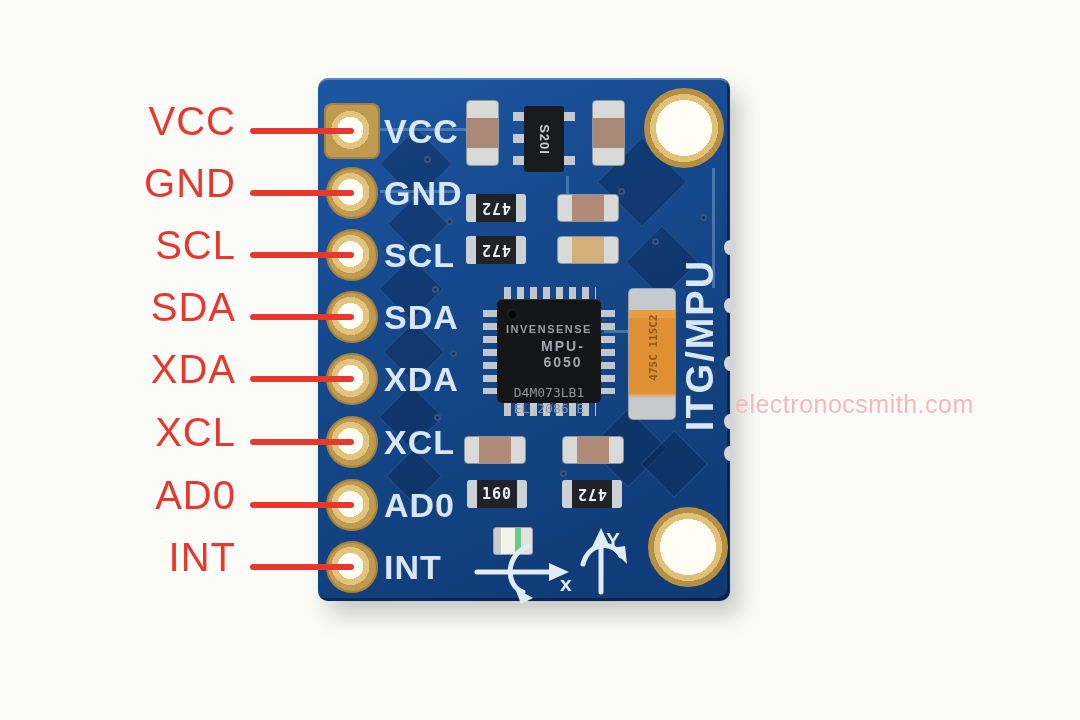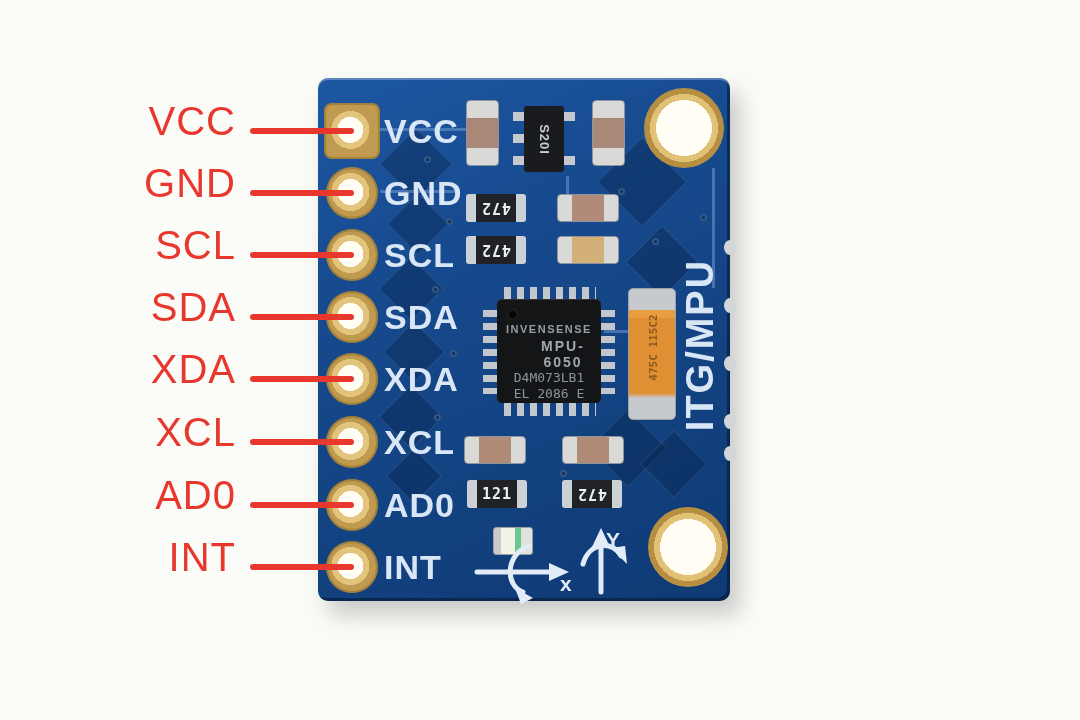--- a/index.html
+++ b/index.html
@@ -60,21 +60,21 @@
     letter-spacing:1px;white-space:nowrap;}
   .rlead{position:absolute;width:11px;height:9px;background:#c4c9cf;z-index:2;}
 
   .chip{position:absolute;left:497px;top:299px;width:104px;height:104px;background:#141517;
     border-radius:5px;z-index:3;box-shadow:inset 0 1px 0 rgba(255,255,255,.12);
     text-align:center;padding-top:24px;}
   .chip .dot{position:absolute;left:10px;top:10px;width:11px;height:11px;border-radius:50%;
     background:#050505;box-shadow:inset 0 0 3px #4a4a4a;}
   .chip .l1{font:700 11px/13px "Liberation Sans",sans-serif;color:#989da3;letter-spacing:1.5px;}
   .chip .l2{font:700 14px/16px "Liberation Sans",sans-serif;color:#a2a7ad;letter-spacing:2px;margin-top:2px;margin-left:28px;}
-  .chip .l3{font:400 13px/15px "DejaVu Sans Mono",monospace;color:#8e9399;margin-top:0;}
+  .chip .l3{font:400 13px/15px "DejaVu Sans Mono",monospace;color:#8e9399;margin-top:15px;}
   .chip .l4{font:400 13px/15px "DejaVu Sans Mono",monospace;color:#8e9399;margin-top:1px;}
   .leads{position:absolute;z-index:2;}
   .leads.h{height:13px;width:92px;background:repeating-linear-gradient(90deg,#c2c7cd 0 7px,transparent 7px 13px);}
   .leads.v{width:14px;height:84px;background:repeating-linear-gradient(180deg,#c2c7cd 0 7px,transparent 7px 13px);}
 
   .tant{position:absolute;left:628px;top:288px;width:48px;height:132px;border-radius:5px;
     border:1px solid #9aa0a6;z-index:3;
     background:linear-gradient(180deg,#c6c9cd 0 16%,#ea9c41 16% 22%,#e08f33 22% 80%,#c6c9cd 84% 100%);}
   .tant .mark{position:absolute;left:-21px;top:52px;width:90px;text-align:center;
     transform:rotate(-90deg);color:#8a5a20;font:700 11px/13px "DejaVu Sans Mono",monospace;}
@@ -204,21 +204,21 @@
   <div class="tant">
     <div class="mark">
       <span>475C</span>
       <span>115C2</span>
     </div>
   </div>
 
   <div class="cap-h" style="left:464px;top:436px"></div>
   <div class="cap-h" style="left:562px;top:436px"></div>
   <div class="res" style="left:467px;top:480px">
-      <span>121</span>
+      <span>160</span>
     </div>
   <div class="res flip" style="left:562px;top:480px">
       <span>472</span>
     </div>
   <div class="led"></div>
 
   <svg class="axes" width="200" height="85" viewBox="0 0 200 85">
     <g stroke="#e2ecf8" stroke-width="5" fill="none" stroke-linecap="round">
       <path d="M22 52 H100"></path>
       <path d="M74 26 C 50 34, 50 66, 68 72"></path>
@@ -228,14 +228,15 @@
     <g fill="#e2ecf8">
       <polygon points="114,52 94,43 94,61"></polygon>
       <polygon points="78,78 60,68 66,84"></polygon>
       <polygon points="146,8 137,27 155,27"></polygon>
       <polygon points="172,44 156,28 170,26"></polygon>
     </g>
   </svg>
   <span class="axis-label" style="left:560px;top:572px">x</span>
   <span class="axis-label" style="left:606px;top:528px">Y</span>
 
+  <div class="watermark">electronocsmith.com</div>
 
 </div>
 
 </body></html>

